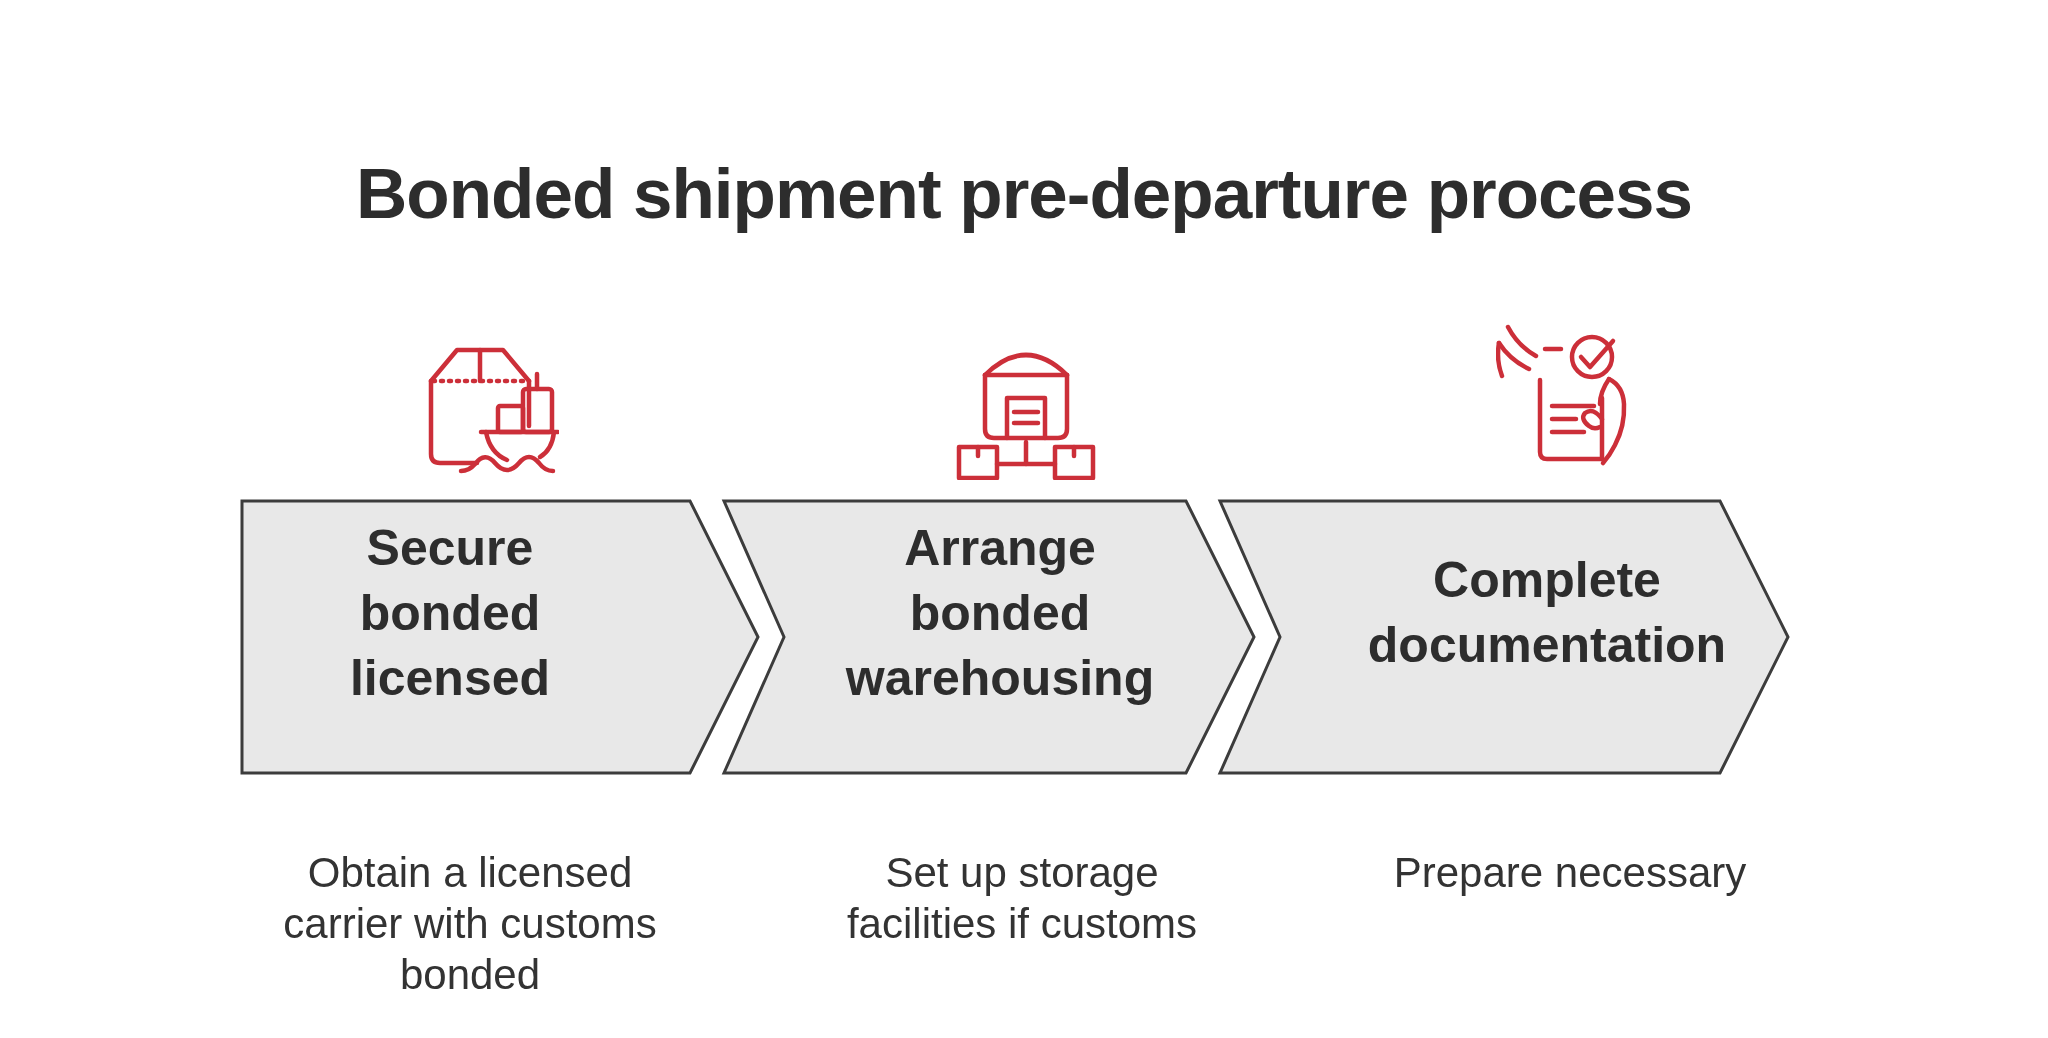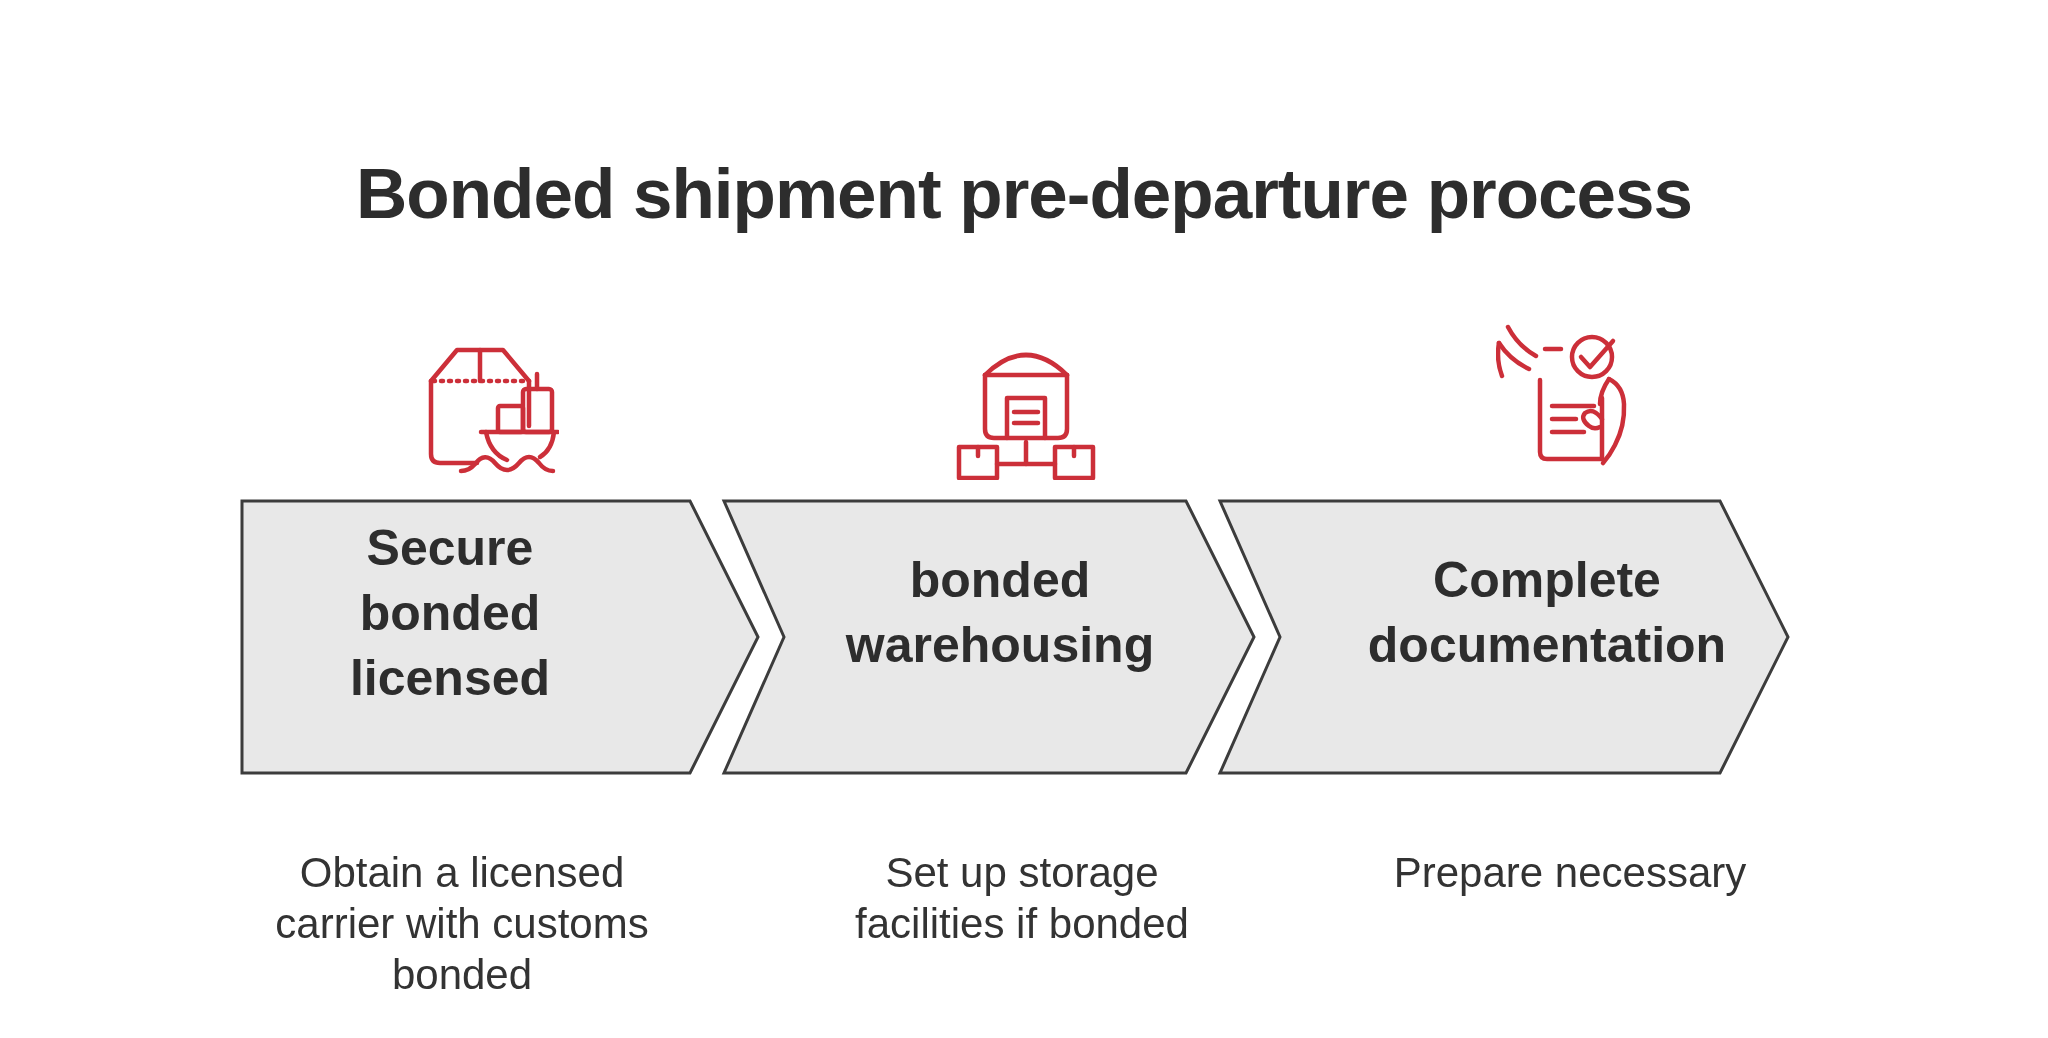--- a/index.html
+++ b/index.html
@@ -143,37 +143,38 @@
     </svg>
   </div>
 
   <div class="step-label" style="left:230px;">
     <div>Secure</div>
     <div>bonded</div>
     <div>licensed</div>
   </div>
 
   <div class="step-label" style="left:780px;">
+    <div>Arrange</div>
     <div>bonded</div>
     <div>warehousing</div>
   </div>
 
   <div class="step-label" style="left:1327px;">
     <div>Complete</div>
     <div>documentation</div>
   </div>
 
-  <div class="step-desc" style="left:242px;">
+  <div class="step-desc" style="left:250px;">
     <div>Obtain a licensed</div>
     <div>carrier with customs</div>
     <div>bonded</div>
   </div>
 
   <div class="step-desc" style="left:802px;">
     <div>Set up storage</div>
-    <div>facilities if bonded</div>
+    <div>facilities if customs</div>
   </div>
 
   <div class="step-desc" style="left:1350px;">
     <div>Prepare necessary</div>
   </div>
 
 </div>
 
 </body></html>

